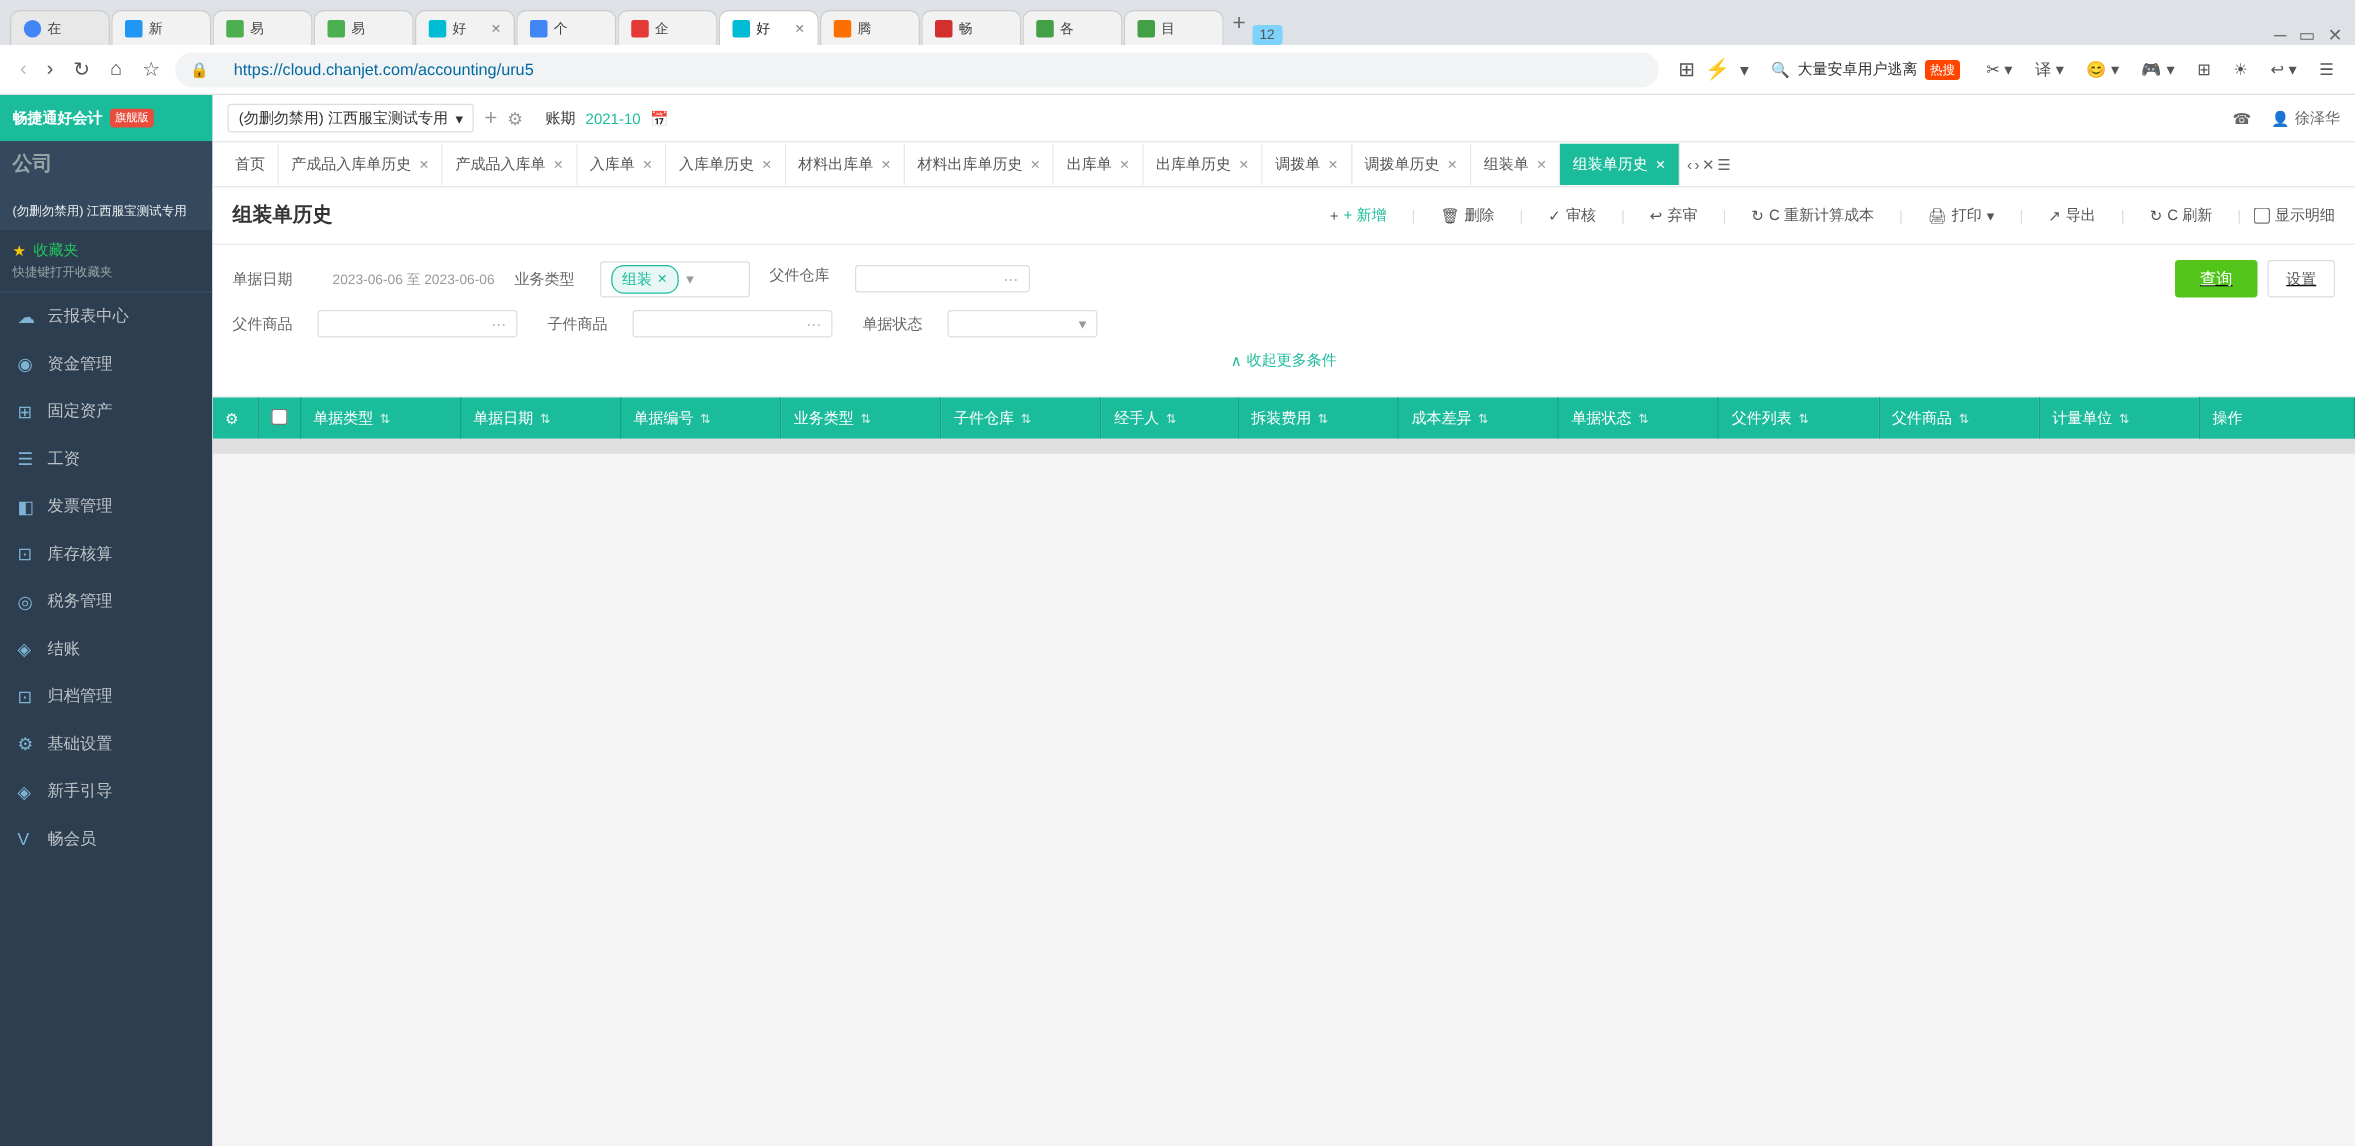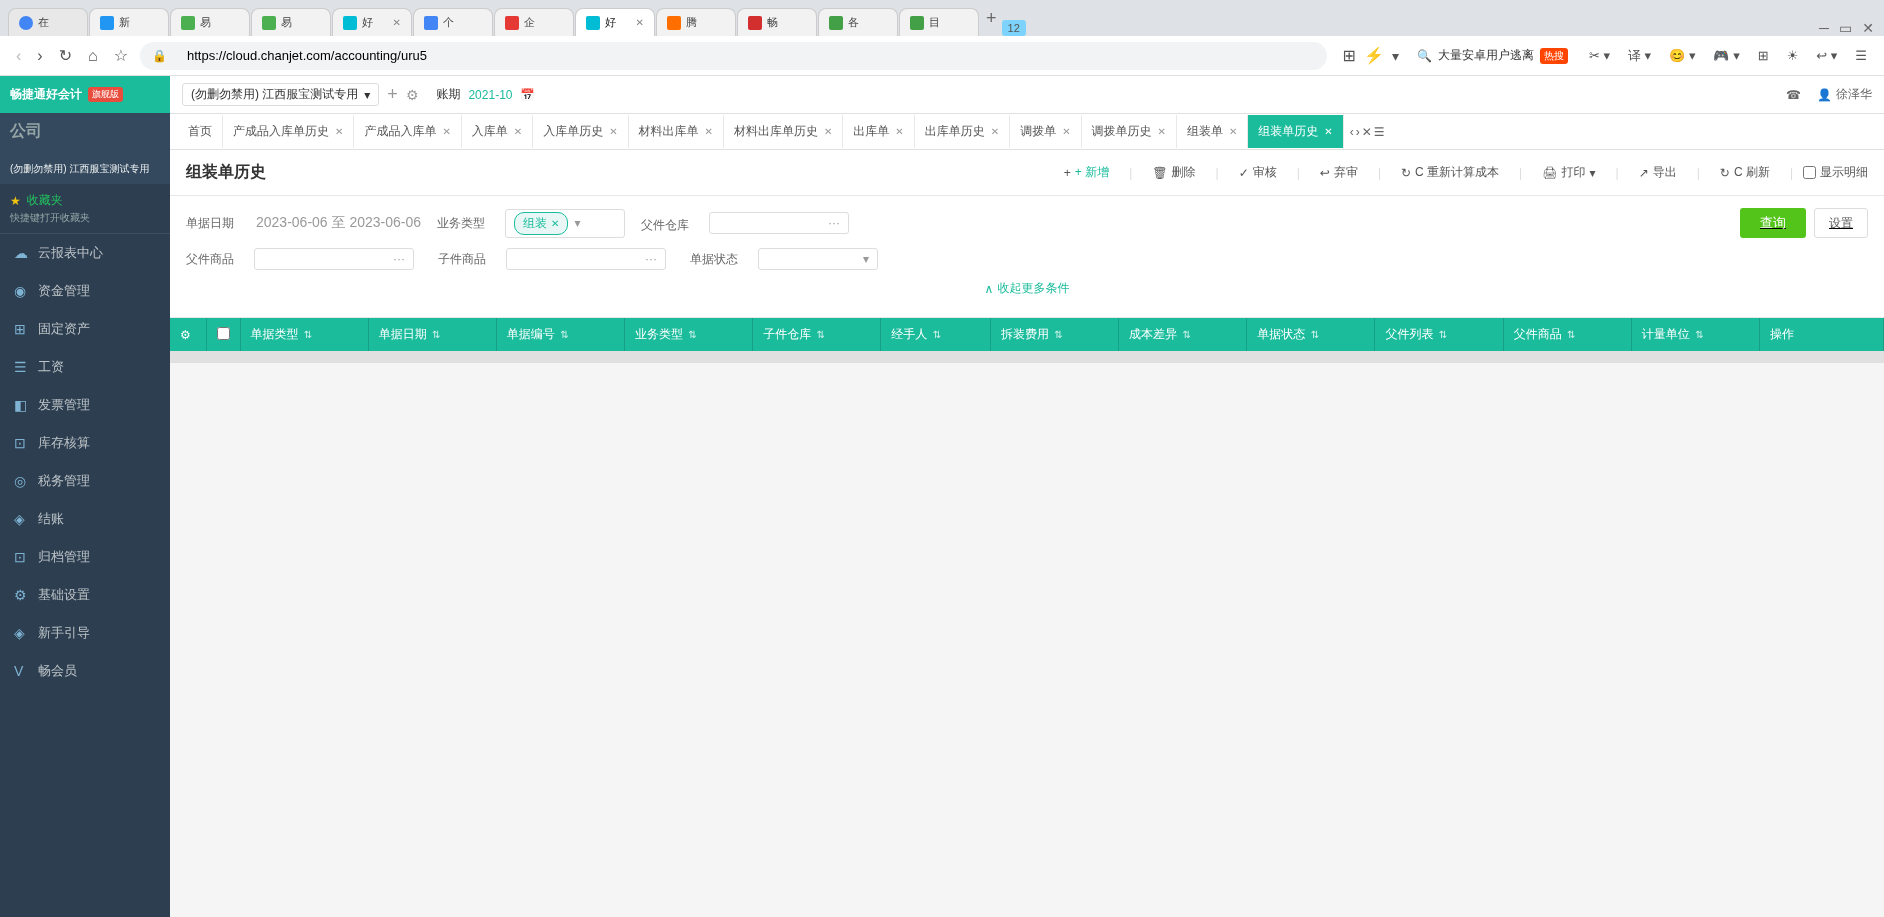--- a/index.html
+++ b/index.html
@@ -11,21 +11,21 @@
     .tab { display: flex; align-items: center; height: 28px; padding: 0 10px; background: #f2f2f2; border-radius: 8px 8px 0 0; font-size: 11px; color: #444; gap: 5px; min-width: 80px; max-width: 160px; border: 1px solid #ccc; border-bottom: none; cursor: pointer; white-space: nowrap; overflow: hidden; }
     .tab.active { background: #fff; color: #222; }
     .tab .tab-icon { width: 14px; height: 14px; border-radius: 2px; flex-shrink: 0; }
     .tab .tab-close { margin-left: auto; color: #888; font-size: 10px; flex-shrink: 0; }
 
     .nav-bar { display: flex; align-items: center; height: 40px; background: #fff; padding: 0 12px; gap: 8px; border-bottom: 1px solid #e0e0e0; }
     .nav-btn { background: none; border: none; font-size: 16px; color: #555; cursor: pointer; padding: 2px 4px; }
     .nav-btn:disabled { color: #bbb; cursor: default; }
     .address-bar { flex: 1; display: flex; align-items: center; background: #f1f3f4; border-radius: 20px; padding: 0 12px; height: 28px; gap: 6px; }
     .address-bar .lock-icon { color: #34a853; font-size: 12px; }
-    .address-text { font-size: 13px; color: #000000; flex: 1; padding-left: 14px; }
+    .address-text { font-size: 13px; color: #0369a1; flex: 1; padding-left: 14px; }
     .search-bar { display: flex; align-items: center; gap: 6px; margin-left: 10px; font-size: 12px; color: #333; }
     .hot-badge { background: #ff4500; color: #fff; padding: 1px 4px; border-radius: 3px; font-size: 10px; }
     .nav-actions { display: flex; align-items: center; gap: 8px; margin-left: 8px; }
     .nav-action-btn { background: none; border: none; font-size: 13px; color: #555; cursor: pointer; padding: 2px 5px; }
 
     
     .app-layout { display: flex; height: calc(917px - 76px); }
 
     
     .sidebar { width: 170px; background: #2c3e50; display: flex; flex-direction: column; flex-shrink: 0; }
@@ -66,21 +66,21 @@
     .header-btn { display: flex; align-items: center; gap: 4px; padding: 4px 10px; font-size: 12px; color: #555; cursor: pointer; background: none; border: none; }
     .btn-divider { color: #ddd; margin: 0 2px; }
 
     
     .filter-area { background: #fff; padding: 12px 16px; border-bottom: 1px solid #e8e8e8; margin: 0; }
     .filter-row { display: flex; align-items: center; gap: 16px; margin-bottom: 10px; flex-wrap: wrap; }
     .filter-label { color: #666; font-size: 12px; white-space: nowrap; min-width: 60px; }
     .date-filter { display: flex; align-items: center; gap: 6px; }
     .date-btn { padding: 2px 8px; font-size: 12px; color: #555; cursor: pointer; border: 1px solid transparent; border-radius: 3px; }
     .date-btn.active { background: #1abc9c; color: #fff; border-color: #1abc9c; border-radius: 10px; }
-    .date-range { font-size: 14px; color: #999; margin-left: 2px; }
+    .date-range { font-size: 11px; color: #999; margin-left: 12px; }
     .filter-input { border: 1px solid #ddd; border-radius: 3px; padding: 3px 8px; font-size: 12px; color: #333; min-width: 120px; }
     .filter-tag { display: inline-flex; align-items: center; gap: 4px; background: #e8f7f5; border: 1px solid #1abc9c; color: #1abc9c; padding: 2px 8px; border-radius: 10px; font-size: 12px; }
     .filter-tag .tag-x { cursor: pointer; color: #1abc9c; font-size: 10px; }
     .filter-row-2 { display: flex; align-items: center; gap: 24px; }
     .collapse-btn { display: flex; align-items: center; gap: 4px; color: #1abc9c; font-size: 12px; cursor: pointer; margin: 8px auto; justify-content: center; }
 
     
     .query-btn { background: #52c41a; color: #fff; border: none; padding: 6px 20px; border-radius: 3px; font-size: 13px; cursor: pointer; }
     .settings-btn { background: #fff; color: #555; border: 1px solid #ddd; padding: 5px 14px; border-radius: 3px; font-size: 12px; cursor: pointer; }
 
@@ -416,21 +416,21 @@
             <span class="filter-label">业务类型</span>
             <div style="display:flex; align-items:center; border:1px solid #ddd; border-radius:3px; padding:2px 8px; gap:6px; min-width:120px; background:#fff;">
               <span class="filter-tag">
                 <span>组装</span>
                 <span class="tag-x">✕</span>
               </span>
               <span style="color:#999;">▾</span>
             </div>
           </div>
 
-          <div style="display:flex; align-items:flex-end; gap:8px;">
+          <div style="display:flex; align-items:flex-start; gap:8px;">
             <span class="filter-label">父件仓库</span>
             <div style="display:flex; align-items:center; border:1px solid #ddd; border-radius:3px; padding:3px 8px; gap:6px; min-width:140px; background:#fff;">
               <span style="flex:1;"></span>
               <span style="color:#999;">···</span>
             </div>
           </div>
 
           <div style="margin-left:auto; display:flex; gap:8px;text-decoration:underline;">
             <button class="query-btn">查询</button>
             <button class="settings-btn">设置</button>

